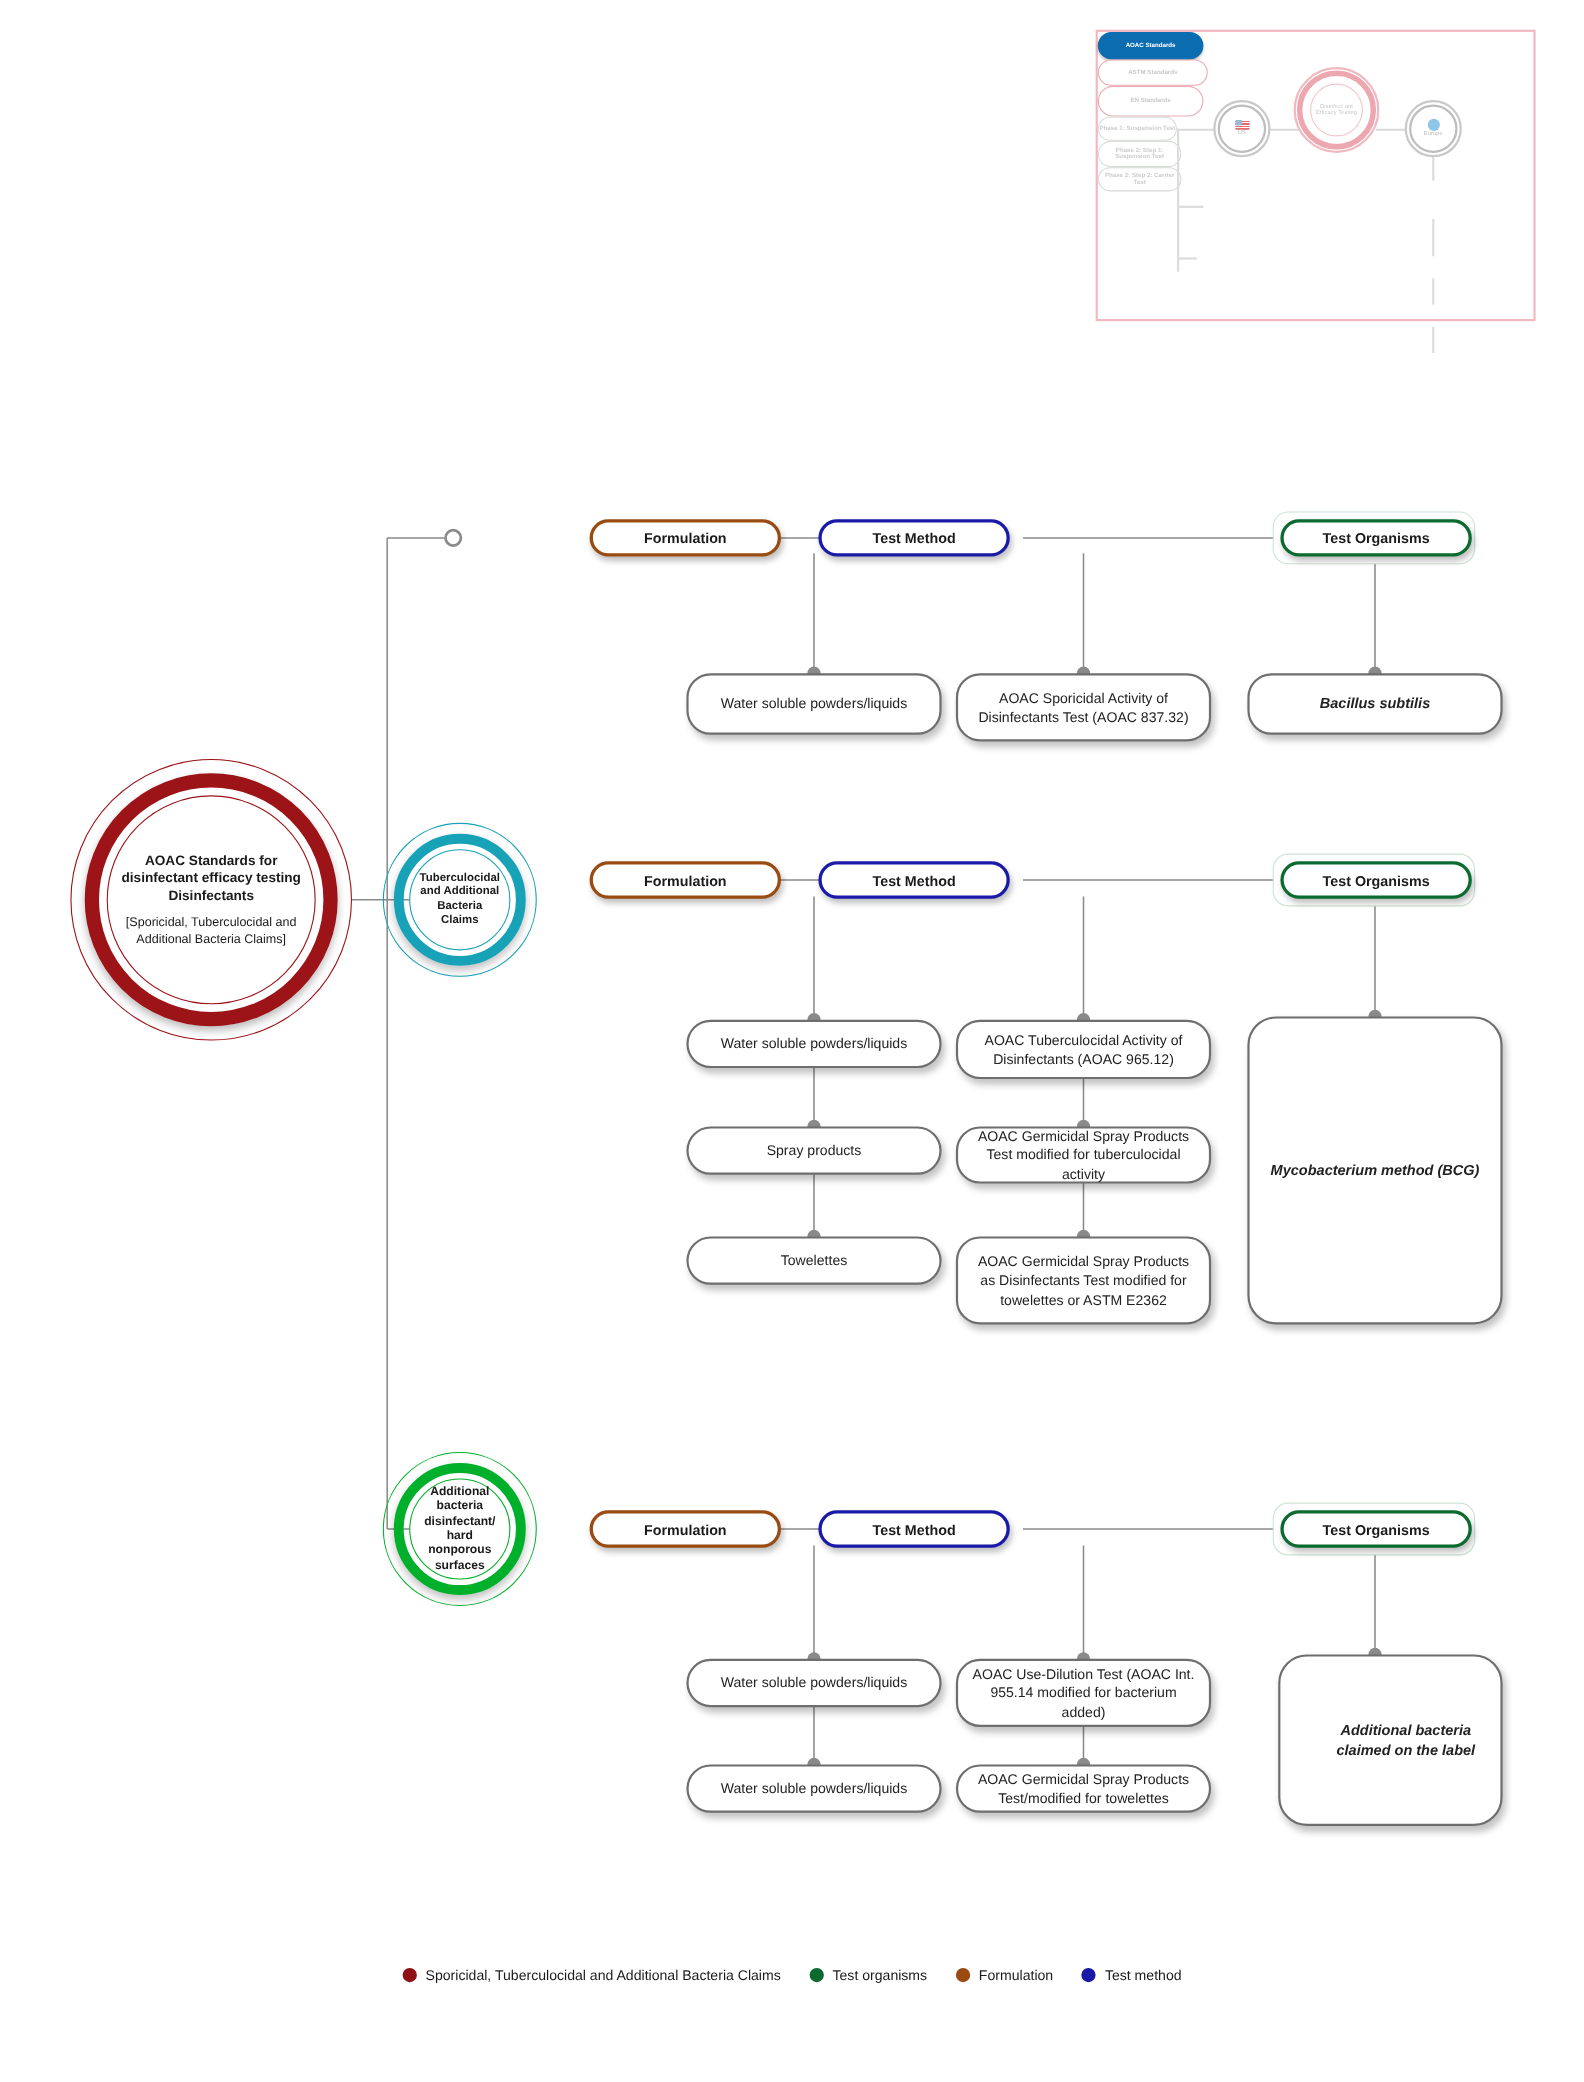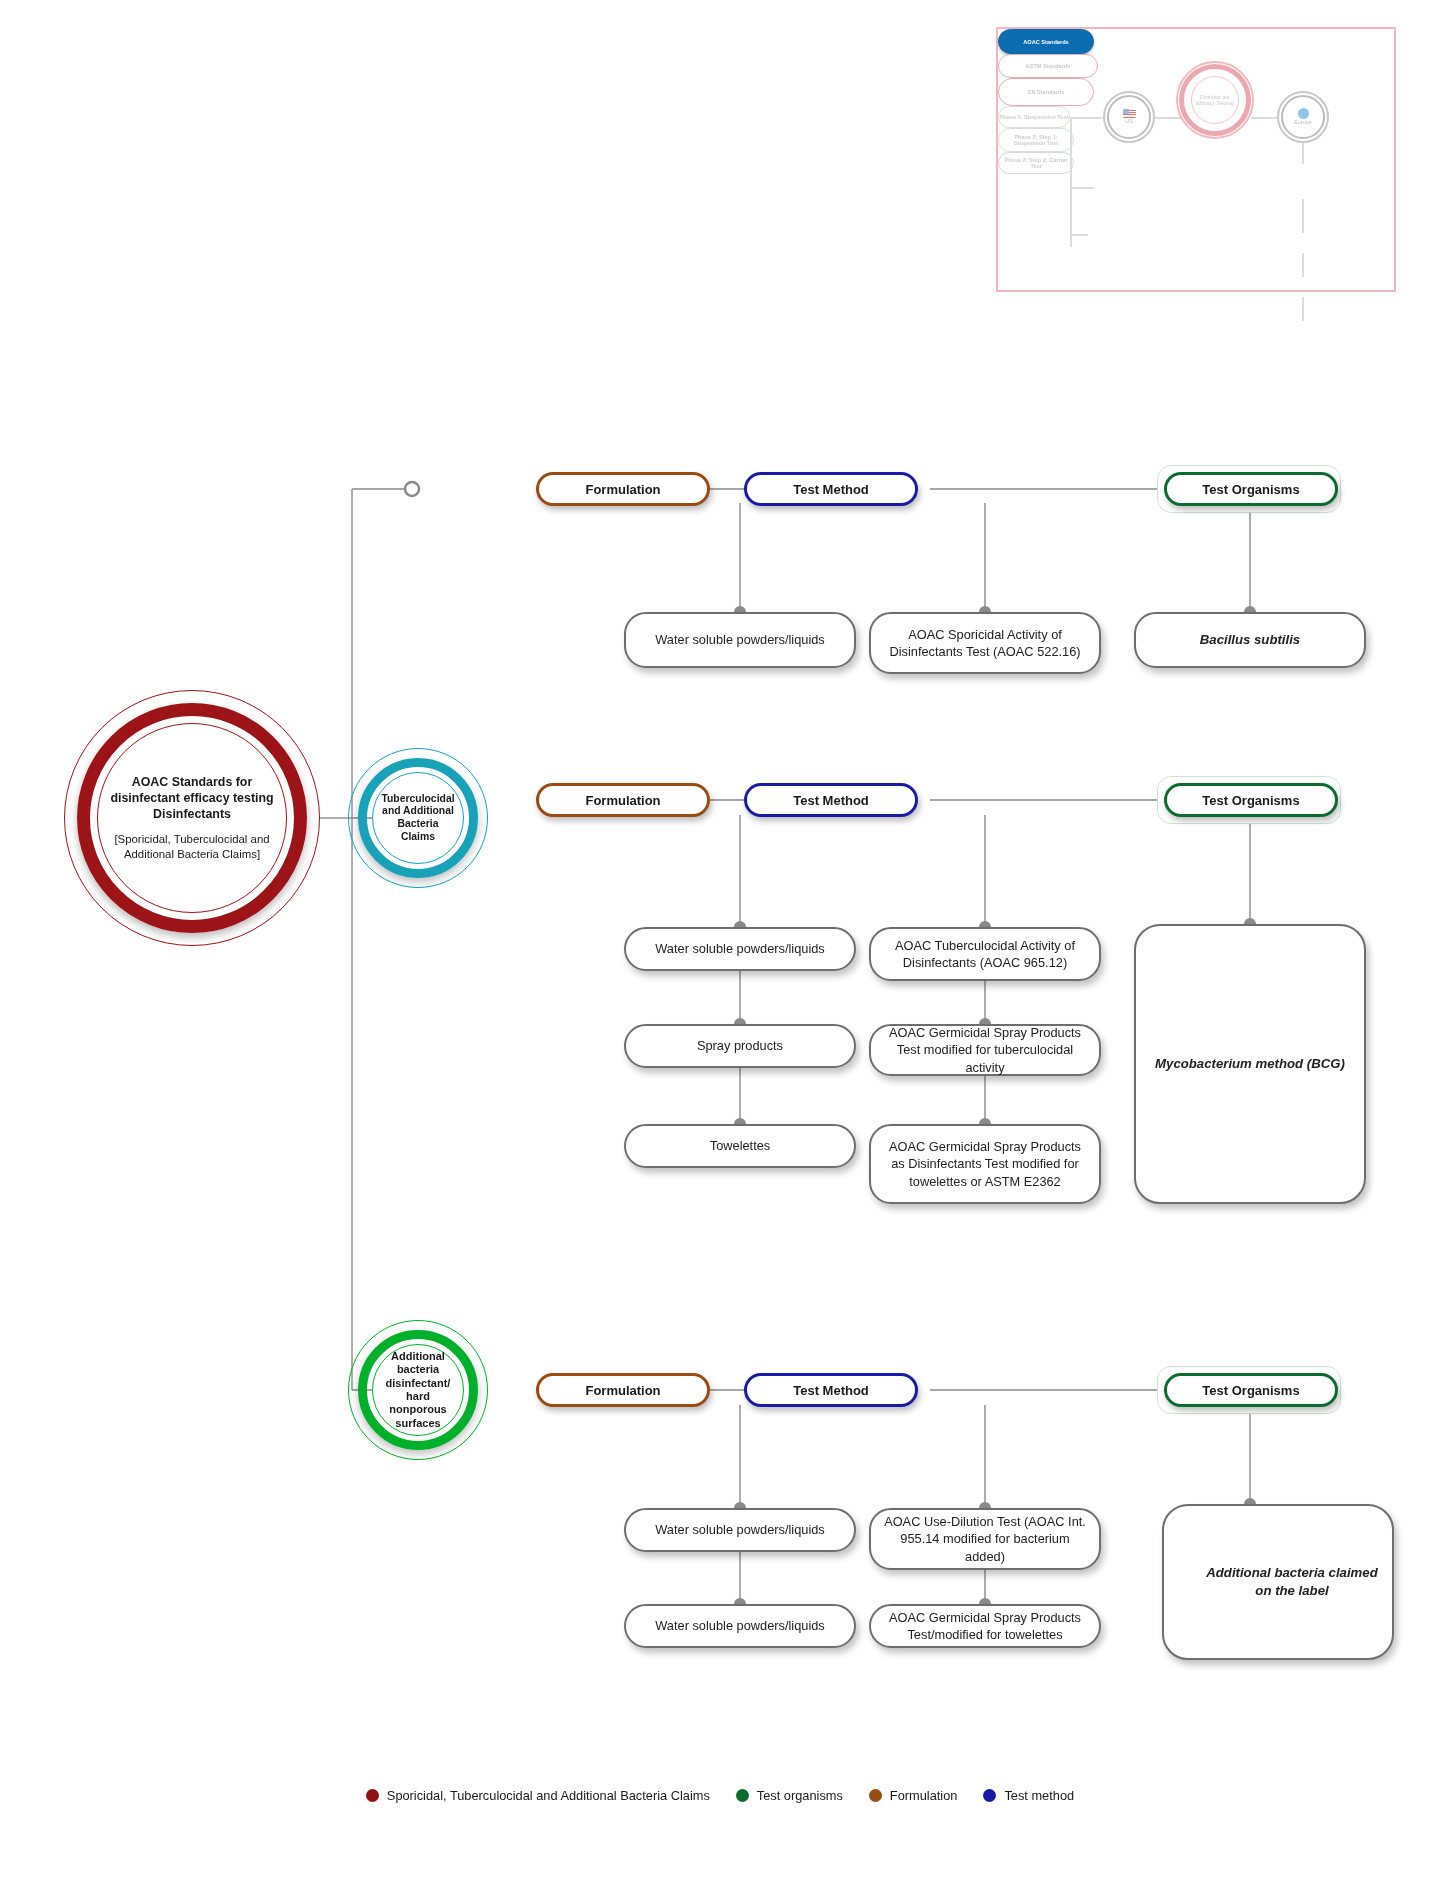--- a/index.html
+++ b/index.html
@@ -243,21 +243,21 @@
   </div>
   <div class="org-wrap" style="left:1157px;top:465px;width:184px;height:48px;"></div>
   <div class="pill org" style="left:1164px;top:472px;width:174px;height:34px;">
     <span>Test Organisms</span>
   </div>
 
   <div class="leaf" style="left:624px;top:612px;width:232px;height:56px;">
     <span>Water soluble powders/liquids</span>
   </div>
   <div class="leaf" style="left:869px;top:612px;width:232px;height:62px;">
-    <span>AOAC Sporicidal Activity of Disinfectants Test  (AOAC 522.16)</span>
+    <span>AOAC Sporicidal Activity of Disinfectants Test  (AOAC 837.32)</span>
   </div>
   <div class="leaf italic" style="left:1134px;top:612px;width:232px;height:56px;">
     <span>Bacillus subtilis</span>
   </div>
 
   <div class="branch" style="left:348px;top:748px;color:#17a2b8;">
     <div class="b1"></div>
     <div class="b2"></div>
     <div class="b3"></div>
     <div class="bin" style="font-size:10.4px;">Tuberculocidal and Additional Bacteria Claims</div>
@@ -321,21 +321,21 @@
   </div>
   <div class="leaf" style="left:624px;top:1604px;width:232px;height:44px;">
     <span>Water soluble powders/liquids</span>
   </div>
   <div class="leaf" style="left:869px;top:1508px;width:232px;height:62px;">
     <span>AOAC Use-Dilution Test (AOAC Int. 955.14 modified for bacterium added)</span>
   </div>
   <div class="leaf" style="left:869px;top:1604px;width:232px;height:44px;">
     <span>AOAC Germicidal Spray Products Test/modified for towelettes</span>
   </div>
-  <div class="leaf tall italic" style="left:1162px;top:1504px;width:232px;height:156px;padding-left:40px;">
+  <div class="leaf tall italic" style="left:1162px;top:1504px;width:204px;height:156px;padding-left:40px;">
     <span>Additional bacteria claimed on the label</span>
   </div>
 
   <div class="legend">
     <div class="lg-item">
       <span class="lg-swatch" style="background:#8f1015;"></span>
       <span>Sporicidal, Tuberculocidal and Additional Bacteria Claims</span>
     </div>
     <div class="lg-item">
       <span class="lg-swatch" style="background:#0b6b2f;"></span>

